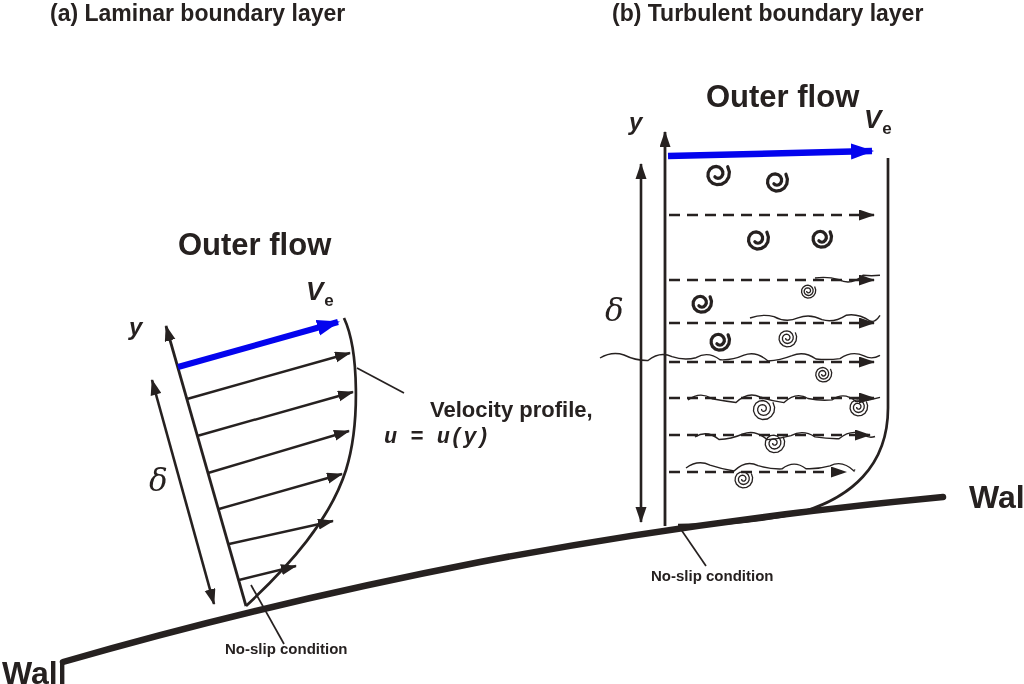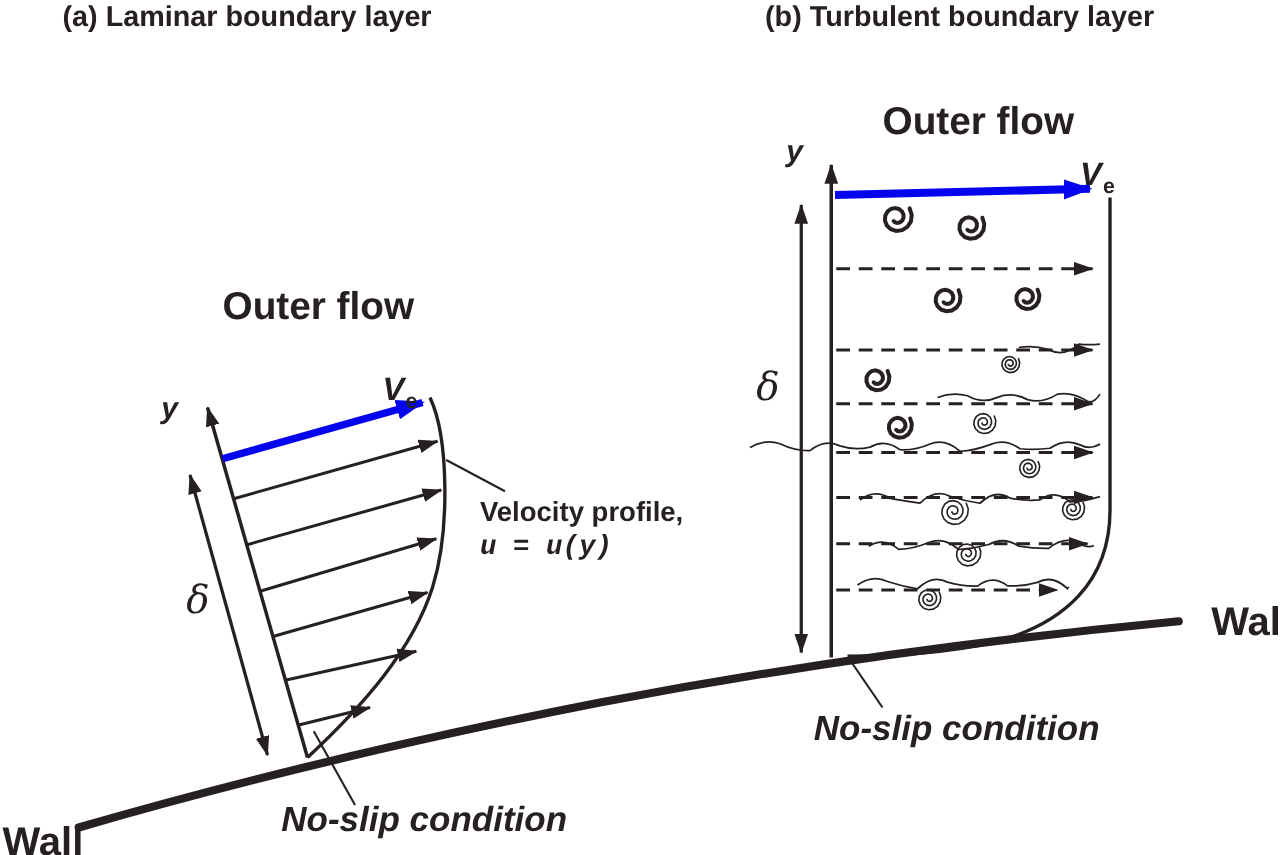--- a/index.html
+++ b/index.html
@@ -21,33 +21,33 @@
   #mMed path,#mMedR path{fill:var(--ink);}
   #mBlue path{fill:var(--blue);}
   .lbl{
     position:absolute;white-space:nowrap;
     color:var(--ink);
     font-weight:700;
     line-height:1.1;
   }
   .title{font-size:23px;}
   .flow{font-size:31px;}
-  .noslip{font-size:28px;font-style:italic;}
+  .noslip{font-size:15px;}
   .wall{font-size:32px;}
   .axisY{font-size:24px;font-style:italic;}
-  .ve{font-size:26px;font-style:italic;margin-top:20px;}
+  .ve{font-size:26px;font-style:italic;}
   .ve .sub{font-size:17px;font-style:normal;position:relative;top:6px;left:1px;}
   .delta{
     font-family:"DejaVu Serif",serif;
     font-style:italic;font-weight:400;
     font-size:31px;
     background:var(--paper);
     padding:0 3px;
   }
-  .cap1{font-size:22px;}
+  .cap1{font-size:22px;margin-left:46px;}
   .cap2{font-size:22px;font-style:italic;font-family:Liberation Mono, monospace;}
 </style>
 </head>
 <body>
 
 <div class="stage">
 
   <svg width="1024" height="684" viewBox="0 0 1024 684">
     <defs>
       <marker id="mMed" markerUnits="userSpaceOnUse" markerWidth="17" markerHeight="12" refX="15" refY="5.5" orient="auto">

